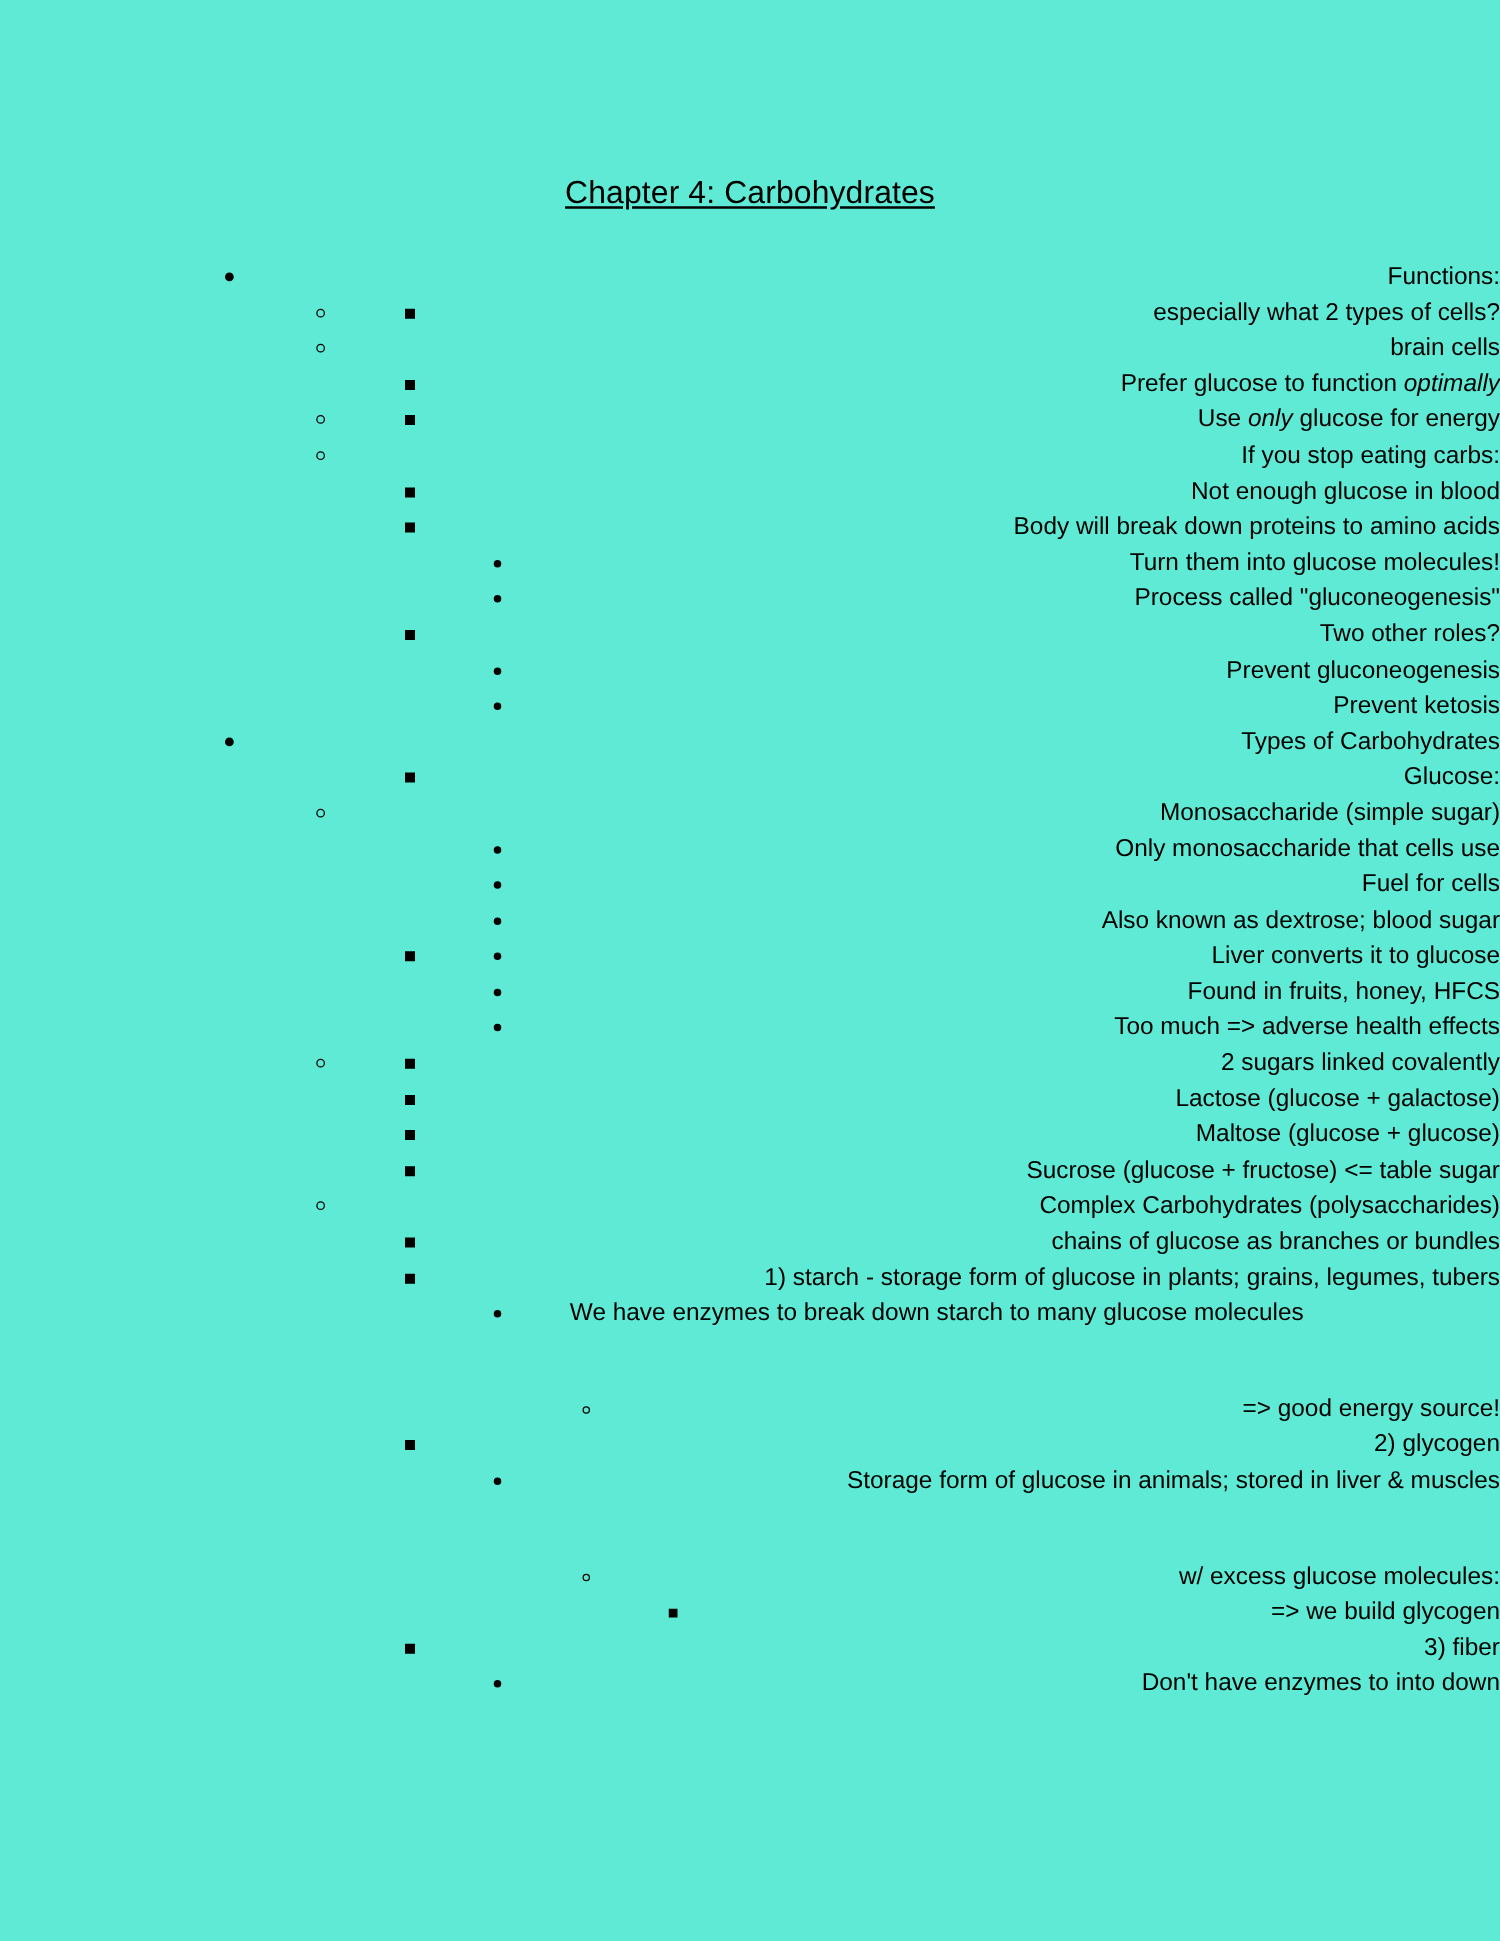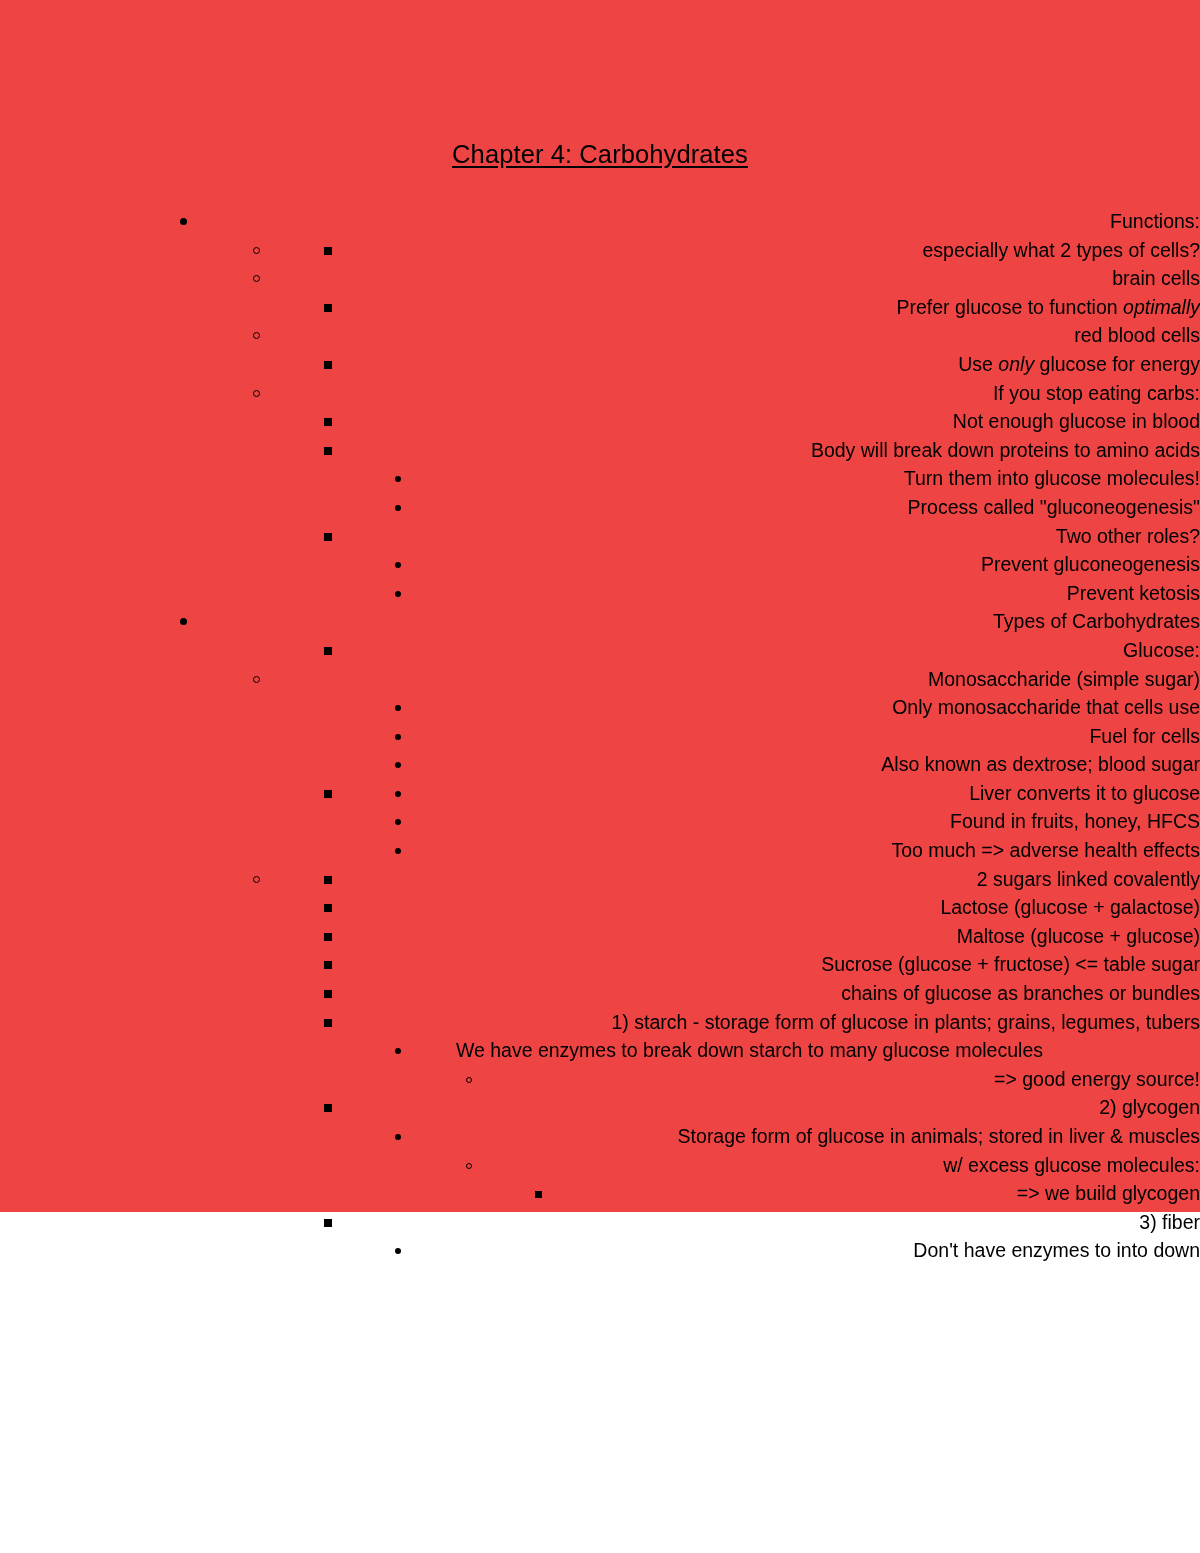--- a/index.html
+++ b/index.html
@@ -11,22 +11,22 @@
     width: 1200px;
     height: 1553px;
     font-family: "Liberation Sans", sans-serif;
     color: #000000;
     -webkit-font-smoothing: none;
   }
 
   .page {
     position: relative;
     width: 1200px;
-    height: 1212px;
-    background: #ef4444;
+    height: 1553px;
+    background: #5eead4;
     box-sizing: border-box;
   }
 
   .doc-title {
     text-align: center;
     font-size: 25.5px;
     line-height: 30px;
     font-weight: normal;
     text-decoration: underline;
     text-underline-offset: 3px;
@@ -118,21 +118,21 @@
 
   .lvl2 > .row            { padding-left: 278px; }
   .lvl2 > .row > .marker  { left: 253px; }
 
   .lvl3 > .row            { padding-left: 350px; }
   .lvl3 > .row > .marker  { left: 324px; }
 
   .lvl4 > .row            { padding-left: 423px; }
   .lvl4 > .row > .marker  { left: 395px; }
 
-  .lvl5 > .row            { padding-left: 495px; }
+  .lvl5 > .row            { padding-left: 495px; margin-top: 48px; }
   .lvl5 > .row > .marker  { left: 466px; }
 
   .lvl6 > .row            { padding-left: 568px; }
   .lvl6 > .row > .marker  { left: 535px; }
 
   .txt em { font-style: italic; }
 
   .wrap-limit { max-width: 620px; }
 </style>
 </head>
@@ -174,21 +174,20 @@
     <li class="li lvl3">
       <span class="row">
         <span class="marker bullet-square"></span>
         <span class="txt"><span>Prefer glucose to function </span><em>optimally</em></span>
       </span>
     </li>
 
     <li class="li lvl2">
       <span class="row">
         <span class="marker bullet-circle"></span>
-        <span class="txt">red blood cells</span>
       </span>
     </li>
 
     <li class="li lvl3">
       <span class="row">
         <span class="marker bullet-square"></span>
         <span class="txt"><span>Use </span><em>only</em><span> glucose for energy</span></span>
       </span>
     </li>
 
@@ -344,20 +343,26 @@
       </span>
     </li>
 
     <li class="li lvl3">
       <span class="row">
         <span class="marker bullet-square"></span>
         <span class="txt">Sucrose (glucose + fructose) &lt;= table sugar</span>
       </span>
     </li>
 
+    <li class="li lvl2">
+      <span class="row">
+        <span class="marker bullet-circle"></span>
+        <span class="txt">Complex Carbohydrates (polysaccharides)</span>
+      </span>
+    </li>
 
     <li class="li lvl3">
       <span class="row">
         <span class="marker bullet-square"></span>
         <span class="txt">chains of glucose as branches or bundles</span>
       </span>
     </li>
 
     <li class="li lvl3">
       <span class="row">

